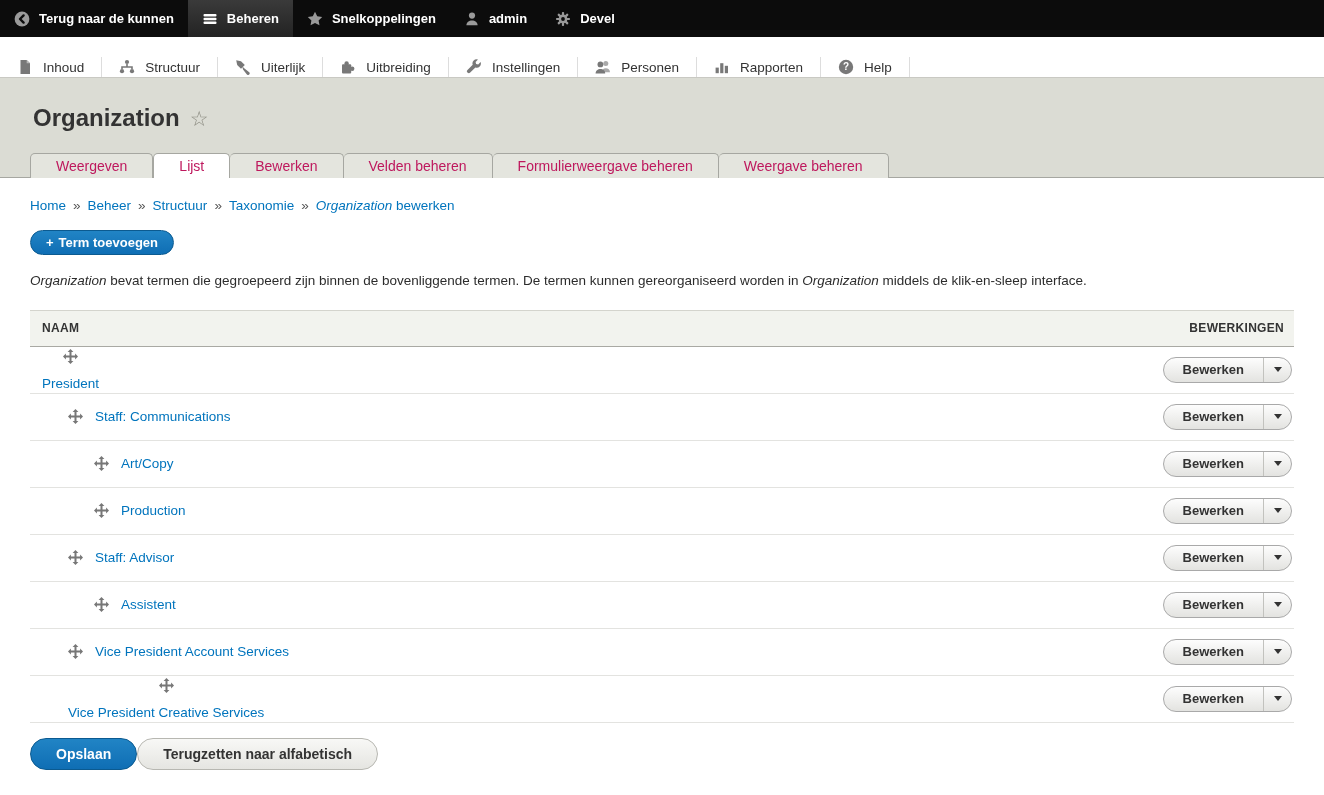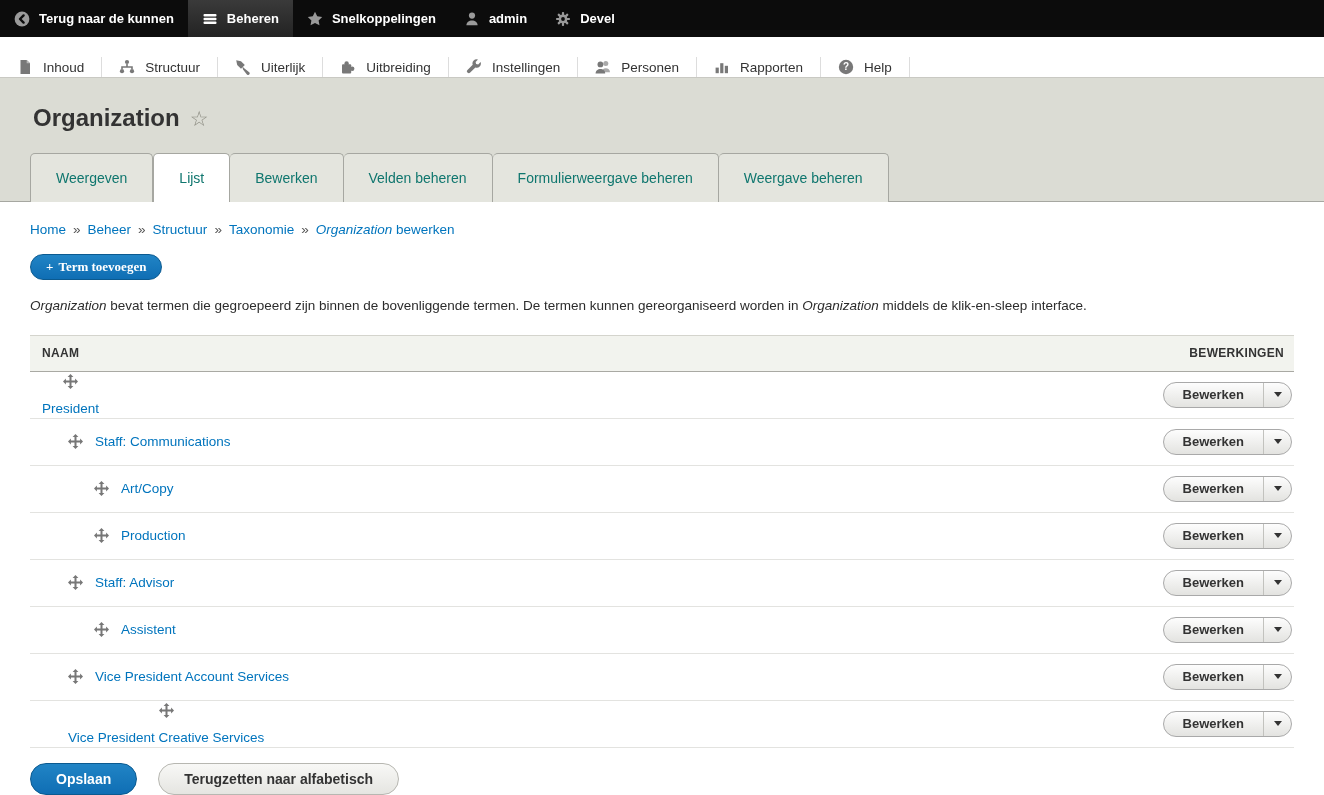--- a/index.html
+++ b/index.html
@@ -20,42 +20,42 @@
     font-size:13.5px; color:#333; border-right:1px solid #ddd; cursor:default;margin-top:20px; }
   .tb-icon { display:flex; align-items:center; }
 
   
   .page-header { background:#dbdcd4; padding:26px 30px 0 33px;
     border-bottom:1px solid #a6a7a1; }
   .title-line { display:flex; align-items:center; gap:10px; }
   .page-title { font-size:24px; font-weight:bold; color:#333; }
   .fav-star { font-size:21px; color:#8d8d83; line-height:1; }
   .tabs { display:flex; margin-top:21px; margin-left:-3px; }
-  .tab { font-size:14px; color:#0f766e; padding:16px 25px; background:#e4e5de;
+  .tab { font-size:14px; color:#be185d; padding:4px 25px; background:#e4e5de;
     border:1px solid #a6a7a1; border-bottom:none; border-radius:5px 5px 0 0;
     margin-bottom:-1px; position:relative; cursor:pointer; border-left-width:0; }
   .tab:first-child { border-left-width:1px; }
   .tab.active { background:#fff; z-index:2; border-left-width:1px;
     box-shadow:0 1px 0 #fff; }
 
   
   .main { padding:0 30px; background:#fff; }
   .breadcrumb { margin-top:20px; font-size:13.5px; color:#444; }
   .crumb-link { color:#0074bd; text-decoration:none; cursor:pointer; }
   .crumb-sep { margin:0 7px; color:#555; }
   .crumb-current { color:#0074bd; }
   .crumb-current em { font-style:italic; }
 
   .btn { display:inline-block; border-radius:14px; font-weight:bold;
     text-align:center; cursor:pointer; }
   .btn-blue { background:linear-gradient(#2184c5,#0f6eb4); border:1px solid #0b5a90;
     color:#fff; }
   .btn-gray { background:linear-gradient(#f8f8f6,#e5e5e1); border:1px solid #b7b7b1;
     color:#333; }
-  .add-term { margin-top:17px; font-size:13px; padding:4px 15px;font-family:Liberation Serif, serif; }
+  .add-term { margin-top:17px; font-size:13px; padding:4px 15px; }
   .add-term .plus { margin-right:5px; }
 
   .description { margin-top:16px; font-size:13.5px; color:#2c2c2c; line-height:1.45; }
   .description em { font-style:italic; }
 
   
   .term-table { margin-top:19px; width:100%; }
   .t-head { display:flex; justify-content:space-between; align-items:center;
     background:#f2f3ee; border-top:1px solid #d4d4cd; border-bottom:1px solid #a9a9a3;
     height:37px; padding:0 10px 0 12px; font-size:12px; font-weight:bold;
@@ -70,21 +70,21 @@
   .dropbutton { display:inline-flex; align-items:stretch; height:26px;
     border:1px solid #a9a9a9; border-radius:14px; overflow:hidden;
     background:linear-gradient(#fdfdfd,#e3e3e0); cursor:pointer; }
   .db-main { display:flex; align-items:center; padding:0 19px; font-size:13px;
     font-weight:bold; color:#333; border-right:1px solid #c2c2be; }
   .db-toggle { width:27px; display:flex; align-items:center; justify-content:center; }
   .db-toggle::after { content:""; width:0; height:0; border-left:4px solid transparent;
     border-right:4px solid transparent; border-top:5px solid #333; }
 
   
-  .footer-actions { margin-top:15px; display:flex; align-items:center; gap:21px;
+  .footer-actions { margin-top:15px; display:flex; align-items:center; 
     padding-bottom:14px; }
   .save-btn { font-size:14px; padding:7px 25px; border-radius:16px; }
   .reset-btn { font-size:14px; padding:7px 25px; border-radius:16px; }
 </style>
 </head>
 <body>
 
 <div class="admin-bar" id="admin-bar">
     <div class="admin-bar-item">
       <span class="ab-icon">

